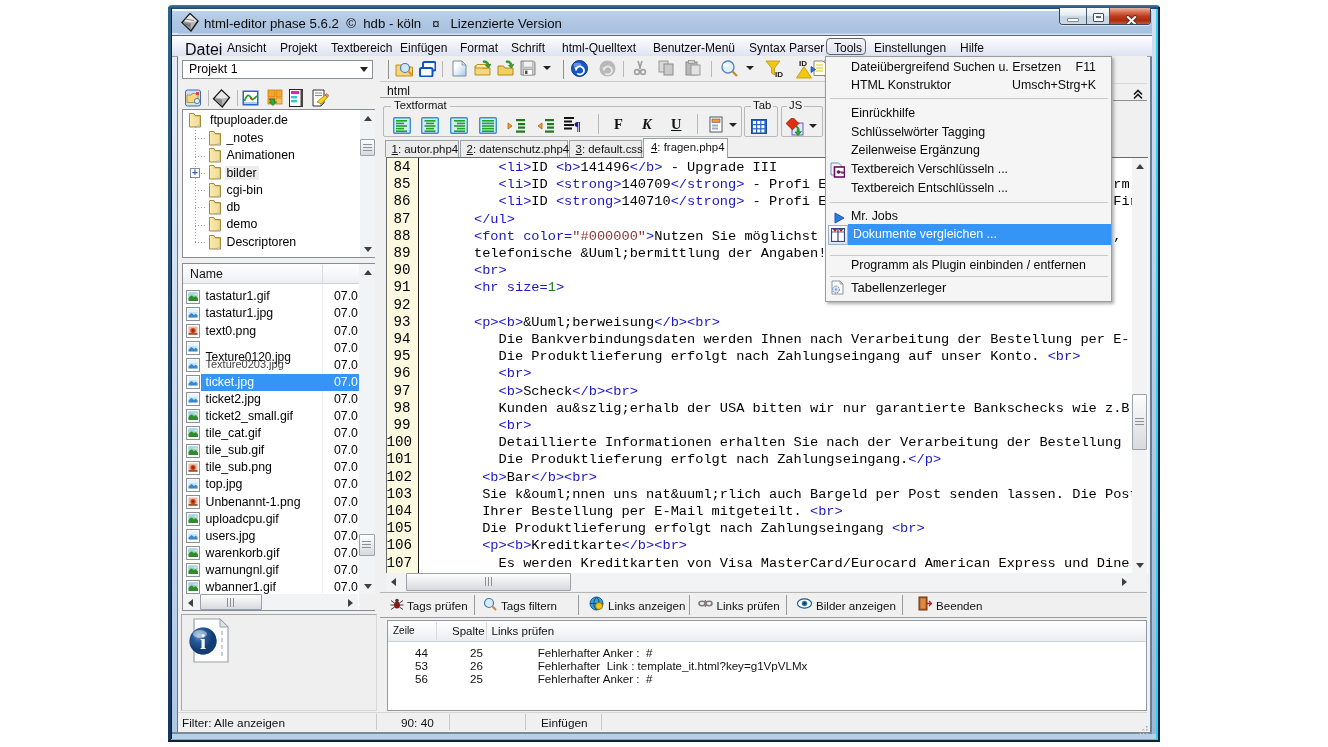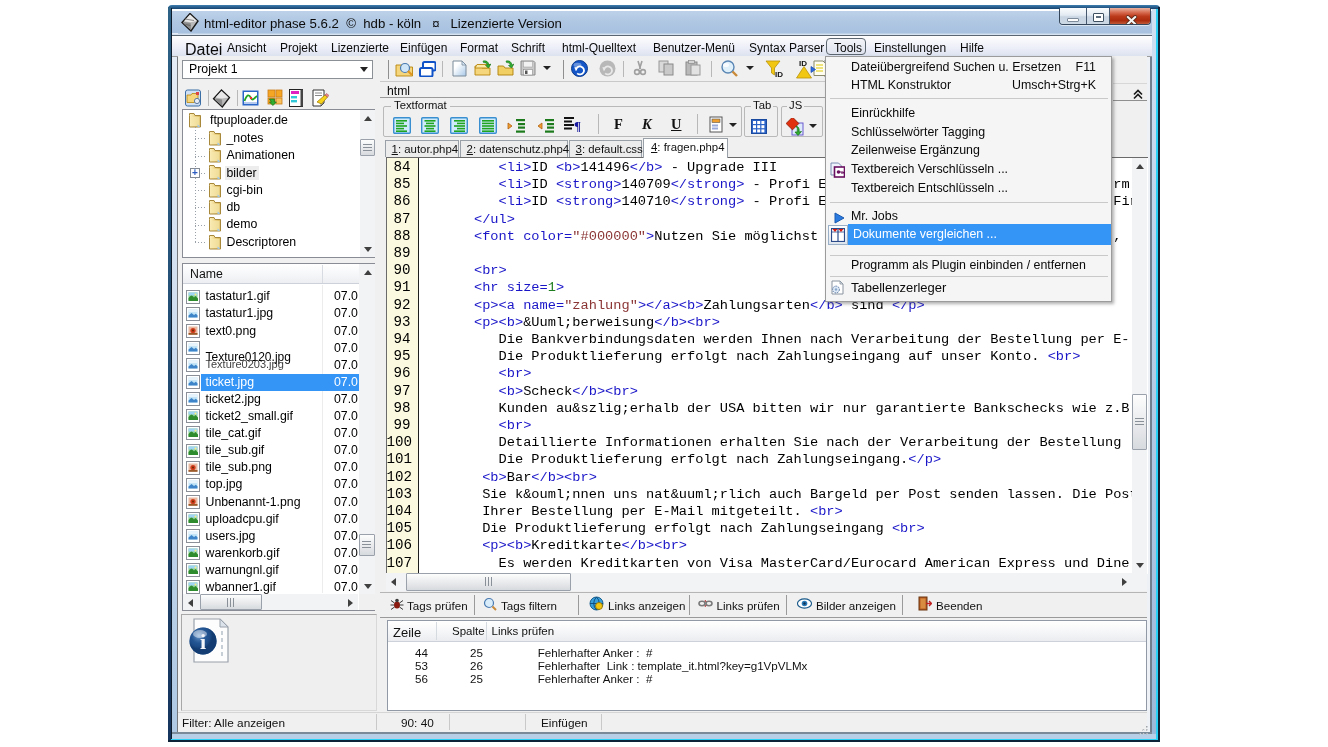--- a/index.html
+++ b/index.html
@@ -67,21 +67,21 @@
             <line x1="2.8" y1="2" x2="10.2" y2="9"></line>
             <line x1="10.2" y1="2" x2="2.8" y2="9"></line>
           </g>
         </svg></div>
 </div>
 <div class="a" style="left:4px;top:31.2px;width:980px;height:19.4px;background:linear-gradient(#fefefe,#eceef8 60%,#dde2f0)"></div>
 <div class="a" style="left:4px;top:50.6px;width:980px;height:1px;background:#9b9b9b"></div>
 <div class="a tx" style="left:17px;top:35.8px;font-size:16px;color:#0a0a0a">Datei</div>
 <div class="a tx" style="left:59px;top:35.8px;font-size:12px;color:#0a0a0a">Ansicht</div>
 <div class="a tx" style="left:112px;top:35.8px;font-size:12px;color:#0a0a0a">Projekt</div>
-<div class="a tx" style="left:163px;top:35.8px;font-size:12px;color:#0a0a0a">Lizenzierte</div>
+<div class="a tx" style="left:163px;top:35.8px;font-size:12px;color:#0a0a0a">Textbereich</div>
 <div class="a tx" style="left:232px;top:35.8px;font-size:12px;color:#0a0a0a">Einfügen</div>
 <div class="a tx" style="left:292px;top:35.8px;font-size:12px;color:#0a0a0a">Format</div>
 <div class="a tx" style="left:343px;top:35.8px;font-size:12px;color:#0a0a0a">Schrift</div>
 <div class="a tx" style="left:394px;top:35.8px;font-size:12px;color:#0a0a0a">html-Quelltext</div>
 <div class="a tx" style="left:485px;top:35.8px;font-size:12px;color:#0a0a0a">Benutzer-Menü</div>
 <div class="a tx" style="left:581px;top:35.8px;font-size:12px;color:#0a0a0a">Syntax Parser</div>
 <div class="a tx" style="left:706px;top:35.8px;font-size:12px;color:#0a0a0a">Einstellungen</div>
 <div class="a tx" style="left:792px;top:35.8px;font-size:12px;color:#0a0a0a">Hilfe</div>
 <div class="a" style="left:658px;top:32.5px;width:40px;height:17.5px;border:1.6px solid #5c6670;border-radius:4px;background:linear-gradient(#f2f4f8,#dfe3ee);"></div>
 <div class="a tx" style="left:666px;top:35.8px;font-size:12px;color:#0a0a0a">Tools</div>
@@ -662,23 +662,23 @@
 <div class="a tx" style="left:651px;top:140.5px;font-size:11.4px;color:#111;z-index:3"><u>4</u>: fragen.php4</div>
 <div class="a" style="left:385.5px;top:157px;width:762px;height:416.5px;background:#fff;border-top:1px solid #6a6a6a;border-left:1px solid #6a6a6a"></div>
 <div class="a" style="left:386.5px;top:158px;width:31.3px;height:415px;background:#fbf9df"></div>
 <div class="a" style="left:417.8px;top:158px;width:1.6px;height:415px;background:#1e1e1e"></div>
 <div class="a" style="left:419.4px;top:158px;width:712.2px;height:415px;overflow:hidden">
 <div class="cl" style="top:1.0px"><span class="ck">        </span><span class="ct">&lt;li&gt;</span><span class="ck">ID </span><span class="ct">&lt;b&gt;</span><span class="ck">141496</span><span class="ct">&lt;/b&gt;</span><span class="ck"> - Upgrade III</span></div>
 <div class="cl" style="top:18.2px"><span class="ck">        </span><span class="ct">&lt;li&gt;</span><span class="ck">ID </span><span class="ct">&lt;strong&gt;</span><span class="ck">140709</span><span class="ct">&lt;/strong&gt;</span><span class="ck"> - Profi Ed</span><span class="ck">ition - Einsatz in der eigenen Firrm</span></div>
 <div class="cl" style="top:35.4px"><span class="ck">        </span><span class="ct">&lt;li&gt;</span><span class="ck">ID </span><span class="ct">&lt;strong&gt;</span><span class="ck">140710</span><span class="ct">&lt;/strong&gt;</span><span class="ck"> - Profi Ed</span><span class="ck">ition - Einsatz in der eigenen FirFirma</span></div>
 <div class="cl" style="top:52.6px"><span class="ck">     </span><span class="ct">&lt;/ul&gt;</span></div>
 <div class="cl" style="top:69.8px"><span class="ck">     </span><span class="ct">&lt;font color=</span><span class="cs">"#000000"</span><span class="ct">&gt;</span><span class="ck">Nutzen Sie möglichst </span><span class="ck">unser Formular zur Online-Bestellu),</span></div>
+<div class="cl" style="top:87.0px"><span class="ck">     </span><span class="ck">telefonische &amp;Uuml;bermittlung der Angaben!</span></div>
 <div class="cl" style="top:104.2px"><span class="ck">     </span><span class="ct">&lt;br&gt;</span></div>
 <div class="cl" style="top:121.4px"><span class="ck">     </span><span class="ct">&lt;hr size=</span><span class="cn">1</span><span class="ct">&gt;</span></div>
-<div class="cl" style="top:138.6px"><span class="ck">     </span><span class="ct">&lt;p&gt;&lt;a name=</span><span class="cs">"zahlung"</span><span class="ct">&gt;&lt;/a&gt;&lt;b&gt;</span><span class="ck">Zahlungsarten</span><span class="ct">&lt;/b&gt;</span><span class="ck"> sind </span><span class="ct">&lt;/p&gt;</span></div>
 <div class="cl" style="top:155.8px"><span class="ck">     </span><span class="ct">&lt;p&gt;&lt;b&gt;</span><span class="ck">&amp;Uuml;berweisung</span><span class="ct">&lt;/b&gt;&lt;br&gt;</span></div>
 <div class="cl" style="top:173.0px"><span class="ck">        </span><span class="ck">Die Bankverbindungsdaten werden Ihnen nach Verarbeitung der Bestellung per E-</span></div>
 <div class="cl" style="top:190.2px"><span class="ck">        </span><span class="ck">Die Produktlieferung erfolgt nach Zahlungseingang auf unser Konto. </span><span class="ct">&lt;br&gt;</span></div>
 <div class="cl" style="top:207.4px"><span class="ck">        </span><span class="ct">&lt;br&gt;</span></div>
 <div class="cl" style="top:224.6px"><span class="ck">        </span><span class="ct">&lt;b&gt;</span><span class="ck">Scheck</span><span class="ct">&lt;/b&gt;&lt;br&gt;</span></div>
 <div class="cl" style="top:241.8px"><span class="ck">        </span><span class="ck">Kunden au&amp;szlig;erhalb der USA bitten wir nur garantierte Bankschecks wie z.B</span></div>
 <div class="cl" style="top:259.0px"><span class="ck">        </span><span class="ct">&lt;br&gt;</span></div>
 <div class="cl" style="top:276.2px"><span class="ck">        </span><span class="ck">Detaillierte Informationen erhalten Sie nach der Verarbeitung der Bestellung</span></div>
 <div class="cl" style="top:293.4px"><span class="ck">        </span><span class="ck">Die Produktlieferung erfolgt nach Zahlungseingang.</span><span class="ct">&lt;/p&gt;</span></div>
 <div class="cl" style="top:310.6px"><span class="ck">      </span><span class="ct">&lt;b&gt;</span><span class="ck">Bar</span><span class="ct">&lt;/b&gt;&lt;br&gt;</span></div>
@@ -778,21 +778,21 @@
     </svg></div>
 <div class="a tx" style="left:816px;top:598.5px;font-size:11.6px;color:#111">Bilder anzeigen</div>
 <div class="a" style="left:917px;top:596px;width:15px;height:15px"><svg width="15" height="15">
       <rect x="2" y="1" width="8" height="13" fill="#b85c20" stroke="#6a3510"></rect>
       <rect x="3.5" y="2.5" width="5" height="10" fill="#d88c40"></rect>
       <path d="M9 7.5 l5 0 m-2 -2.5 l2.5 2.5 -2.5 2.5" stroke="#c02020" stroke-width="1.4" fill="none"></path>
     </svg></div>
 <div class="a tx" style="left:936px;top:598.5px;font-size:11.6px;color:#111">Beenden</div>
 <div class="a" style="left:386.5px;top:619.5px;width:760px;height:91px;background:#fff;border:1px solid #9099a5"></div>
 <div class="a" style="left:387.5px;top:620.5px;width:758px;height:21px;background:linear-gradient(#ffffff,#f4f5f7 60%,#eaecef);border-bottom:1px solid #cdd2da"></div>
-<div class="a tx" style="left:393px;top:624.5px;font-size:13px;color:#111">Zeile</div>
+<div class="a tx" style="left:393px;top:624.5px;font-size:10px;color:#111">Zeile</div>
 <div class="a" style="left:436px;top:622px;width:1px;height:18px;background:#d5dae0"></div>
 <div class="a tx" style="left:452px;top:624.5px;font-size:11.5px;color:#111">Spalte</div>
 <div class="a" style="left:486px;top:622px;width:1px;height:18px;background:#d5dae0"></div>
 <div class="a tx" style="left:491.5px;top:624.5px;font-size:11.5px;color:#111">Links prüfen</div>
 <div class="a tx" style="left:410px;top:645.5px;font-size:11.6px;color:#111;width:18px;text-align:right">44</div>
 <div class="a tx" style="left:465px;top:645.5px;font-size:11.6px;color:#111;width:18px;text-align:right">25</div>
 <div class="a tx" style="left:537.7px;top:645.5px;font-size:11.6px;color:#111">Fehlerhafter Anker :</div>
 <div class="a tx" style="left:646px;top:645.5px;font-size:11.6px;color:#111">#</div>
 <div class="a tx" style="left:410px;top:658.7px;font-size:11.6px;color:#111;width:18px;text-align:right">53</div>
 <div class="a tx" style="left:465px;top:658.7px;font-size:11.6px;color:#111;width:18px;text-align:right">26</div>

